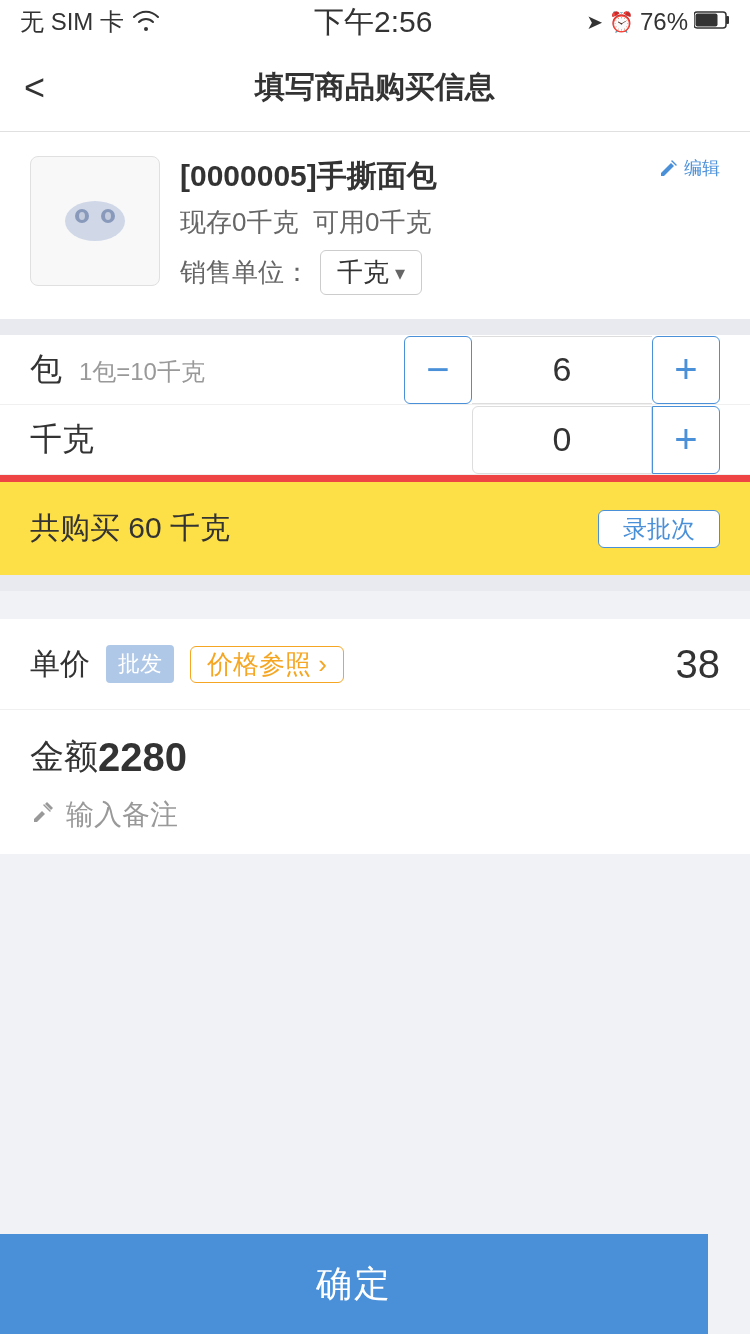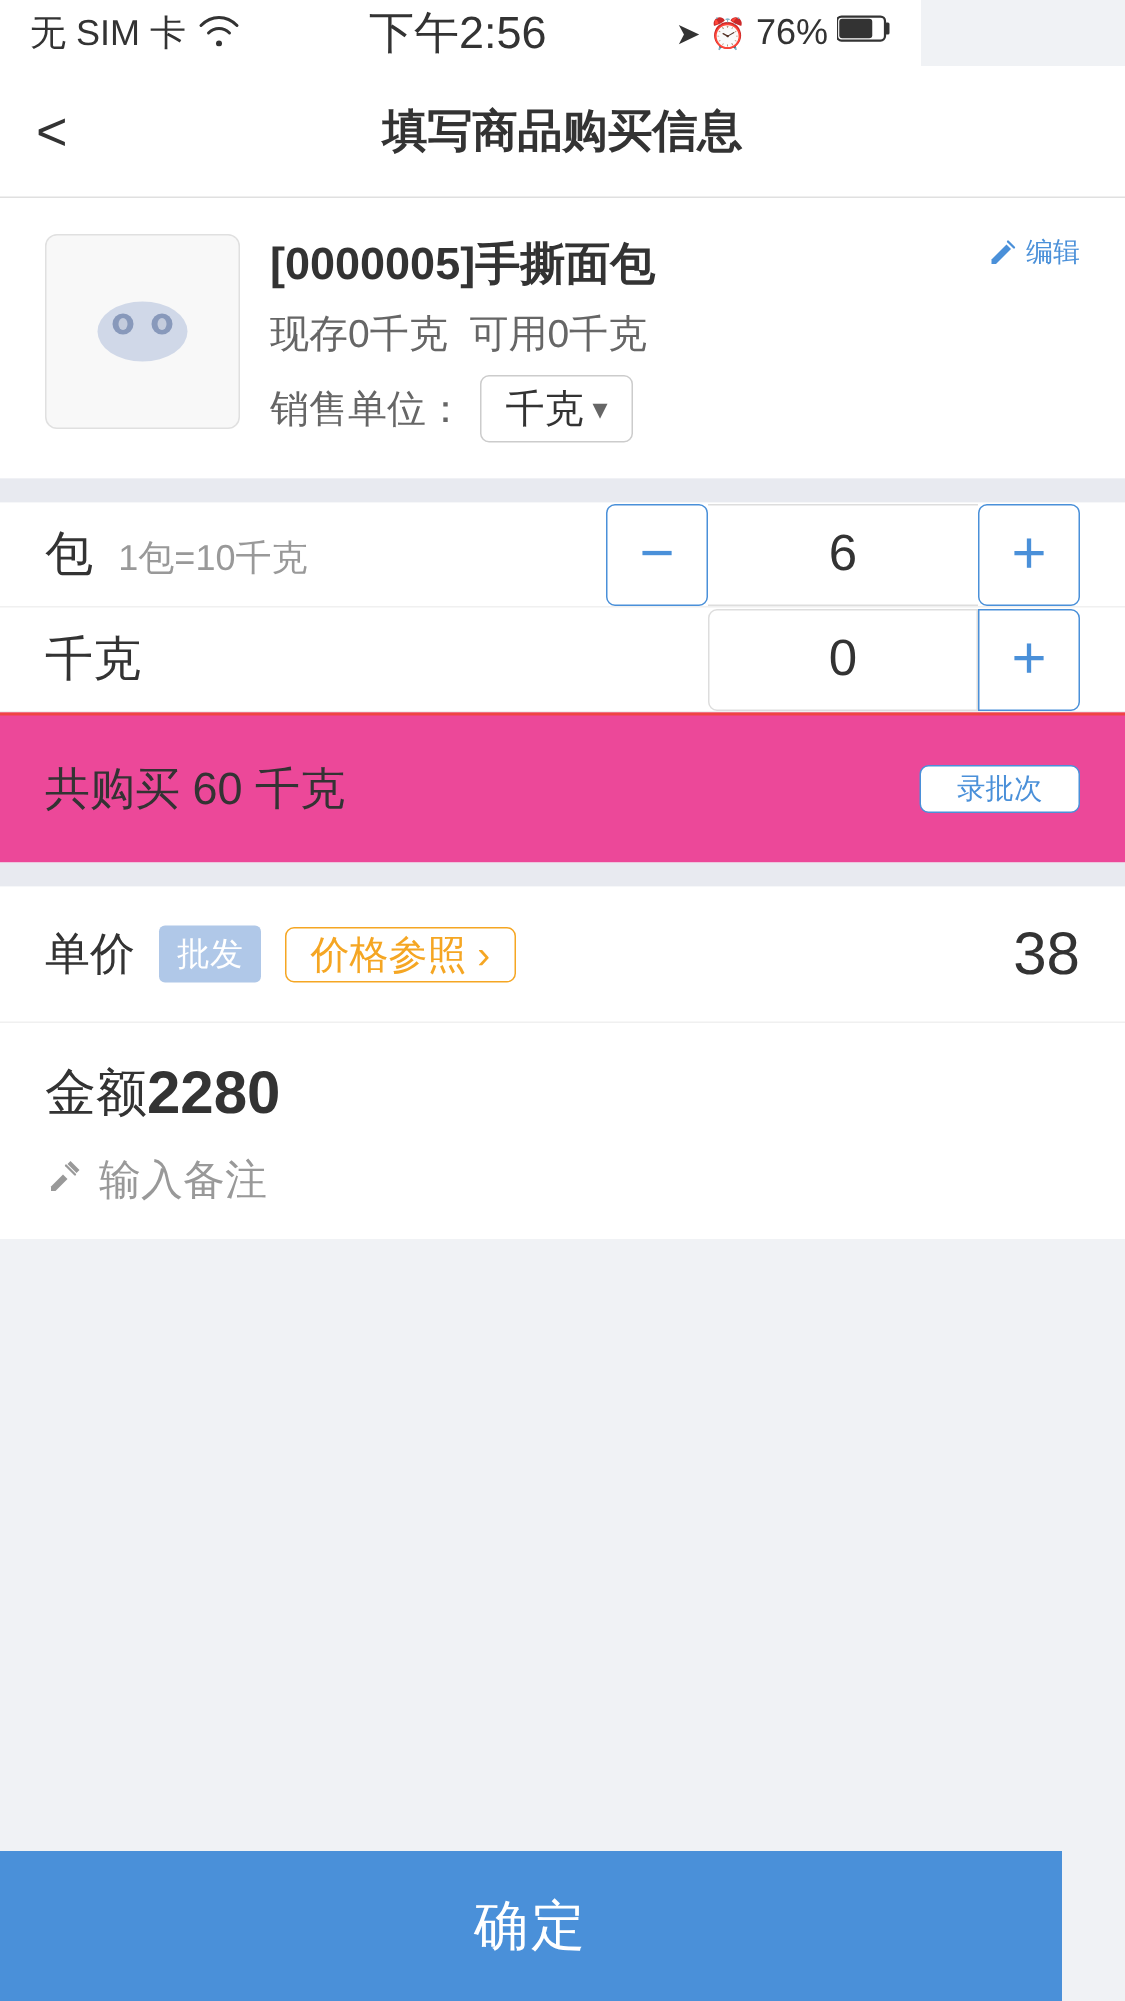--- a/index.html
+++ b/index.html
@@ -8,21 +8,21 @@
       width: 750px;
       min-height: 1334px;
       font-family: -apple-system, "PingFang SC", "Helvetica Neue", sans-serif;
       background: #f0f2f5;
       font-size: 28px;
       color: #333;
     }
 
     
     .status-bar {
-      width: 614px;
+      width: 750px;
       height: 44px;
       background: #fff;
       display: flex;
       align-items: center;
       justify-content: space-between;
       padding: 0 20px;
       font-size: 26px;
       color: #333;
     }
     .status-left { display: flex; align-items: center; gap: 8px; }
@@ -172,46 +172,46 @@
       color: #333;
       background: #fff;
       outline: none;
     }
     .stepper-btn-right {
       border-left: 1px solid #4a90d9;
     }
 
     
     .total-row {
-      background: #ec4899;
+      background: #fde047;
       display: flex;
       align-items: center;
       justify-content: space-between;
       padding: 0 30px;
       height: 100px;
-      border-top: 2px solid #ef4444;
+      border-top: 7px solid #ef4444;
     }
     .total-text {
       font-size: 30px;
       color: #333;
     }
     .batch-btn {
       border: 1px solid #4a90d9;
       color: #4a90d9;
-      font-size: 19px;
+      font-size: 24px;
       padding: 2px 24px;
       border-radius: 6px;
       background: #fff;
       cursor: pointer;
     }
 
     
     .price-section {
       background: #fff;
-      margin-top: 0;
+      margin-top: 28px;
     }
     .price-row {
       display: flex;
       align-items: center;
       padding: 0 30px;
       height: 90px;
       gap: 16px;
     }
     .price-label {
       font-size: 30px;

